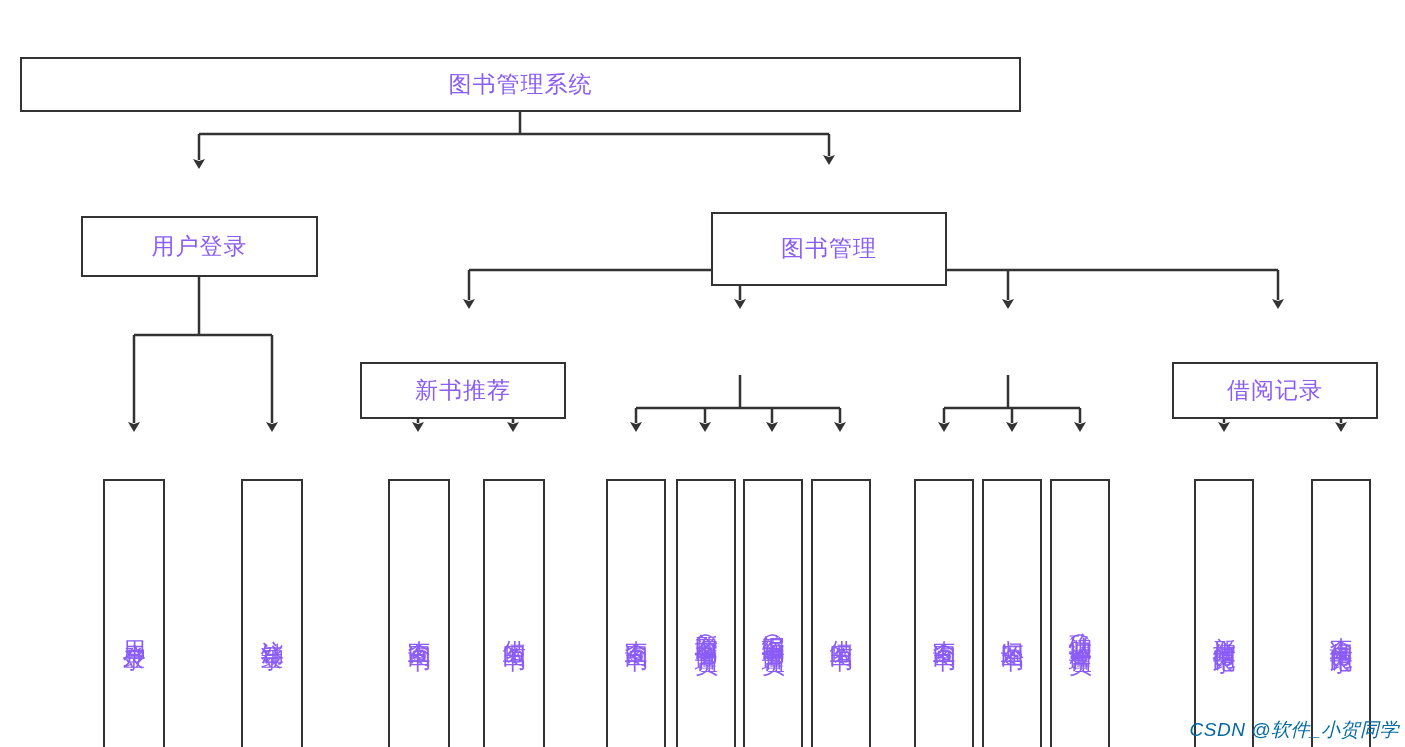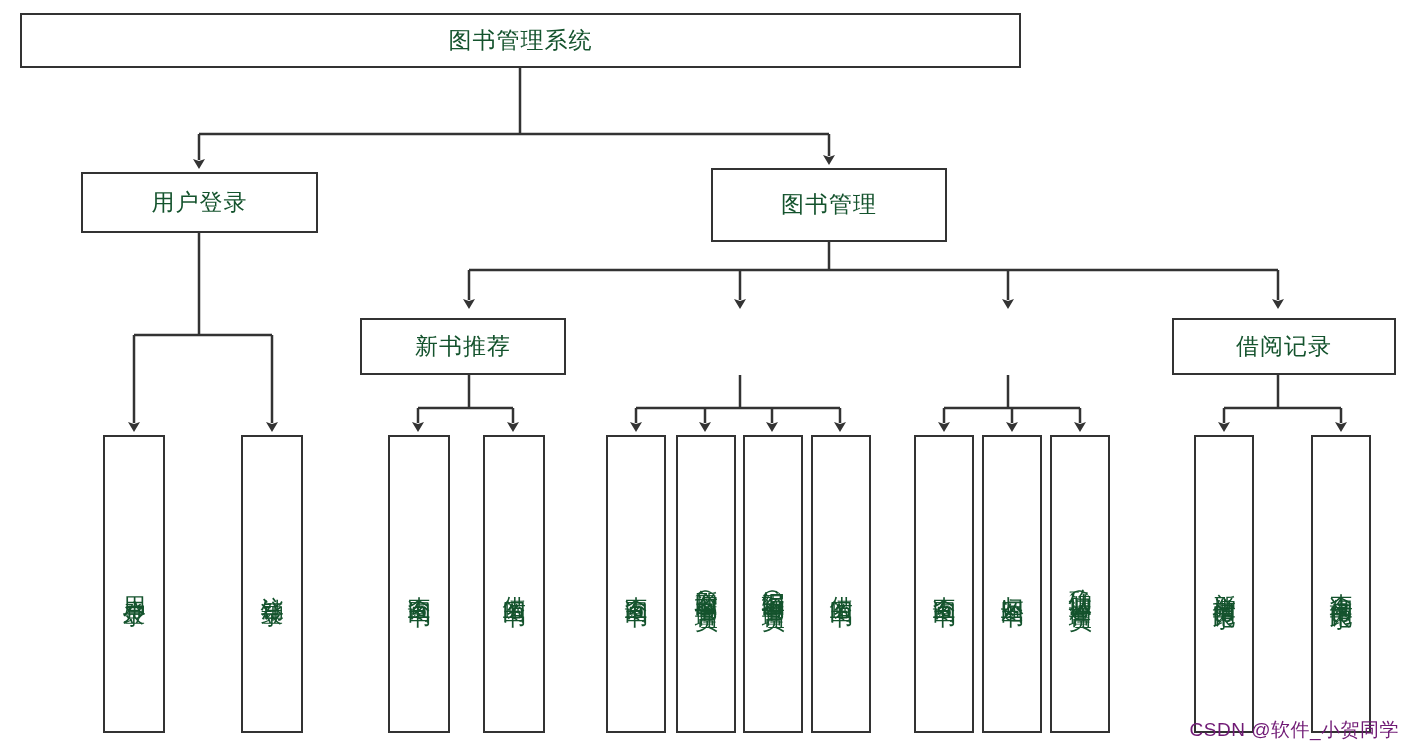--- a/index.html
+++ b/index.html
@@ -18,21 +18,22 @@
     overflow: hidden;
   }
   .node {
     position: absolute;
     box-sizing: border-box;
     border: 2.5px solid #333333;
     background: #ffffff;
     display: flex;
     align-items: center;
     justify-content: center;
-    color: #14532d;
+    color: #8b5cf6;
+    margin-top: 44px;
   }
   .node-h {
     font-size: 23px;
     letter-spacing: 1px;
     line-height: 1.2;
     white-space: nowrap;
   }
   .node-v {
     writing-mode: vertical-rl;
     text-orientation: upright;
@@ -49,23 +50,24 @@
     top: 0;
     width: 1405px;
     height: 747px;
     pointer-events: none;
   }
   .watermark {
     position: absolute;
     right: 6px;
     bottom: 4px;
     font-size: 19px;
-    color: #701a75;
+    color: #0369a1;
     white-space: nowrap;
     letter-spacing: 0.5px;
+    font-style: italic;
   }
 </style>
 </head>
 <body>
 
 <div id="canvas">
 
   <svg class="svg-layer" viewBox="0 0 1405 747" xmlns="http://www.w3.org/2000/svg">
     <defs>
       <marker id="arrow" markerWidth="10" markerHeight="12" refX="1" refY="6" orient="auto" markerUnits="userSpaceOnUse">
@@ -124,21 +126,21 @@
   <div class="node node-h" style="left:81px; top:172px; width:237px; height:61px;">
     <span>用户登录</span>
   </div>
   <div class="node node-h" style="left:711px; top:168px; width:236px; height:74px;">
     <span>图书管理</span>
   </div>
 
   <div class="node node-h" style="left:360px; top:318px; width:206px; height:57px;">
     <span>新书推荐</span>
   </div>
-  <div class="node node-h" style="left:1172px; top:318px; width:224px; height:57px;">
+  <div class="node node-h" style="left:1172px; top:318px; width:206px; height:57px;">
     <span>借阅记录</span>
   </div>
 
   <div class="node node-v" style="left:103px; top:435px; width:62px; height:298px;">
     <span>用户登录</span>
   </div>
   <div class="node node-v" style="left:241px; top:435px; width:62px; height:298px;">
     <span>注销登录</span>
   </div>
 

